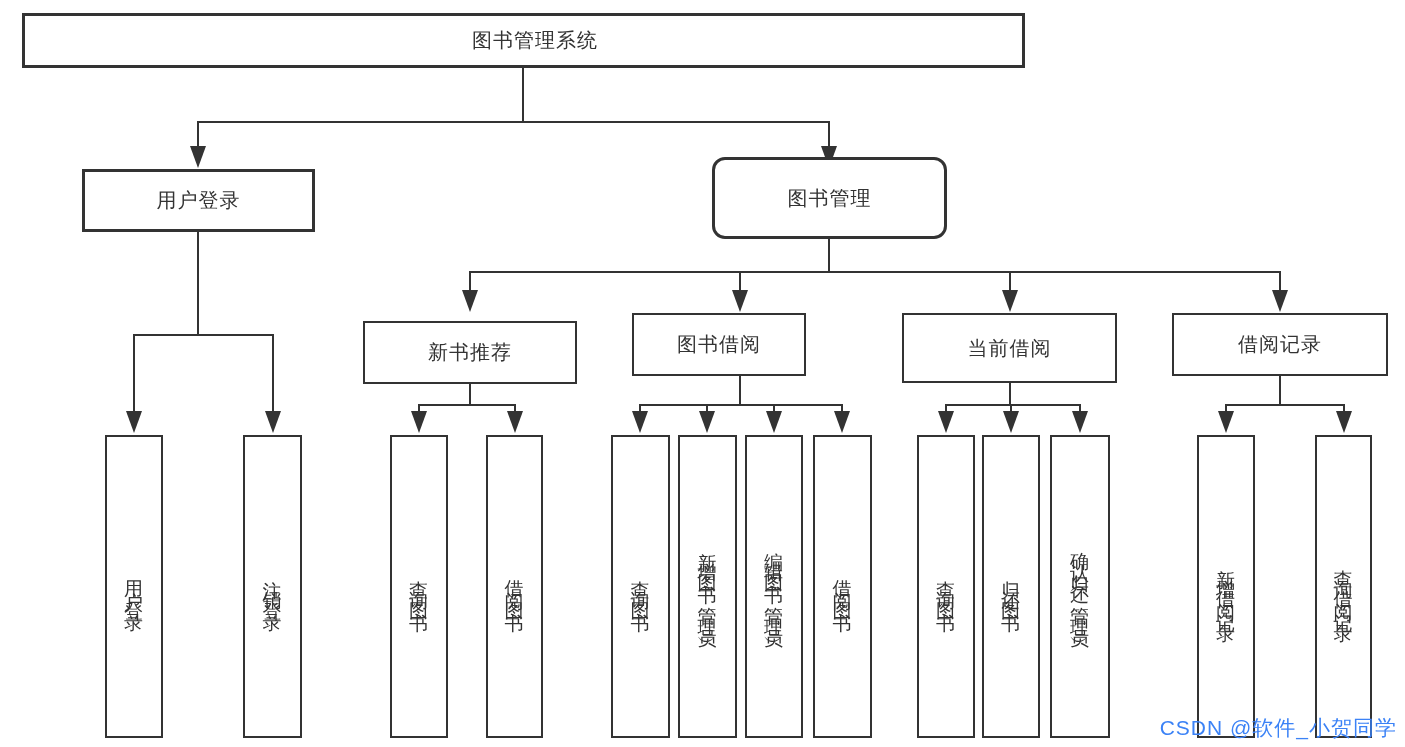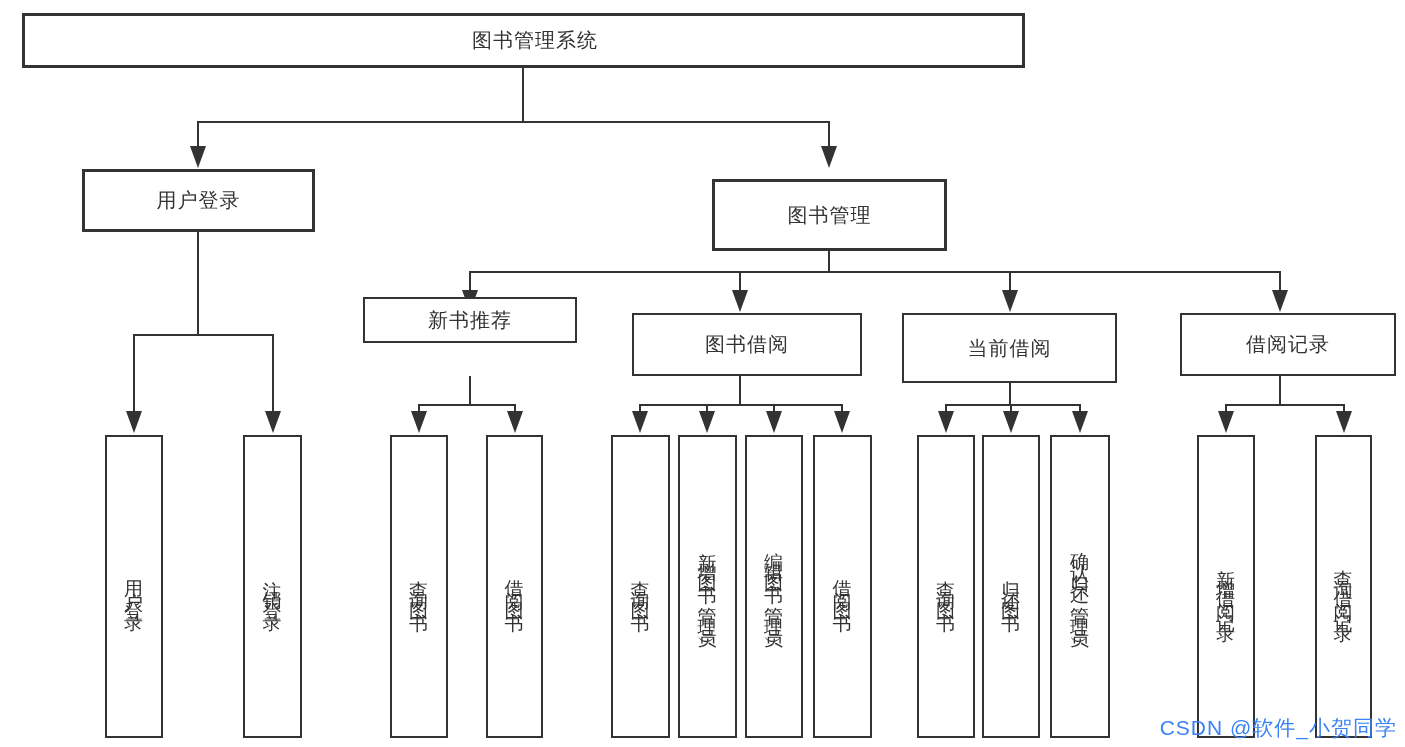--- a/index.html
+++ b/index.html
@@ -125,26 +125,26 @@
     <polygon points="1003,411 1019,411 1011,433"></polygon>
     <polygon points="1072,411 1088,411 1080,433"></polygon>
     <polygon points="1218,411 1234,411 1226,433"></polygon>
     <polygon points="1336,411 1352,411 1344,433"></polygon>
   </g>
 </svg>
 
 <div class="node" style="left:22px; top:13px; width:1003px; height:55px;padding-left:23px;">图书管理系统</div>
 
 <div class="node" style="left:82px; top:169px; width:233px; height:63px;">用户登录</div>
-<div class="node" style="left:712px; top:179px; width:235px; height:72px;">图书管理</div>
+<div class="node" style="left:712px; top:157px; width:235px; height:82px;border-radius:13px;">图书管理</div>
 
-<div class="node lvl3" style="left:363px; top:297px; width:214px; height:46px;font-family:Liberation Mono, monospace;">新书推荐</div>
-<div class="node lvl3" style="left:632px; top:313px; width:230px; height:63px;">图书借阅</div>
+<div class="node lvl3" style="left:363px; top:321px; width:214px; height:63px;font-family:Liberation Mono, monospace;">新书推荐</div>
+<div class="node lvl3" style="left:632px; top:313px; width:174px; height:63px;">图书借阅</div>
 <div class="node lvl3" style="left:902px; top:313px; width:215px; height:70px;">当前借阅</div>
-<div class="node lvl3" style="left:1172px; top:313px; width:216px; height:63px;margin-left:8px;">借阅记录</div>
+<div class="node lvl3" style="left:1172px; top:313px; width:216px; height:63px;">借阅记录</div>
 
 <div class="leaf" style="left:105px; width:58px;">
   <span>用户登录</span>
 </div>
 <div class="leaf" style="left:243px; width:59px;">
   <span>注销登录</span>
 </div>
 
 <div class="leaf" style="left:390px; width:58px;">
   <span>查询图书</span>

